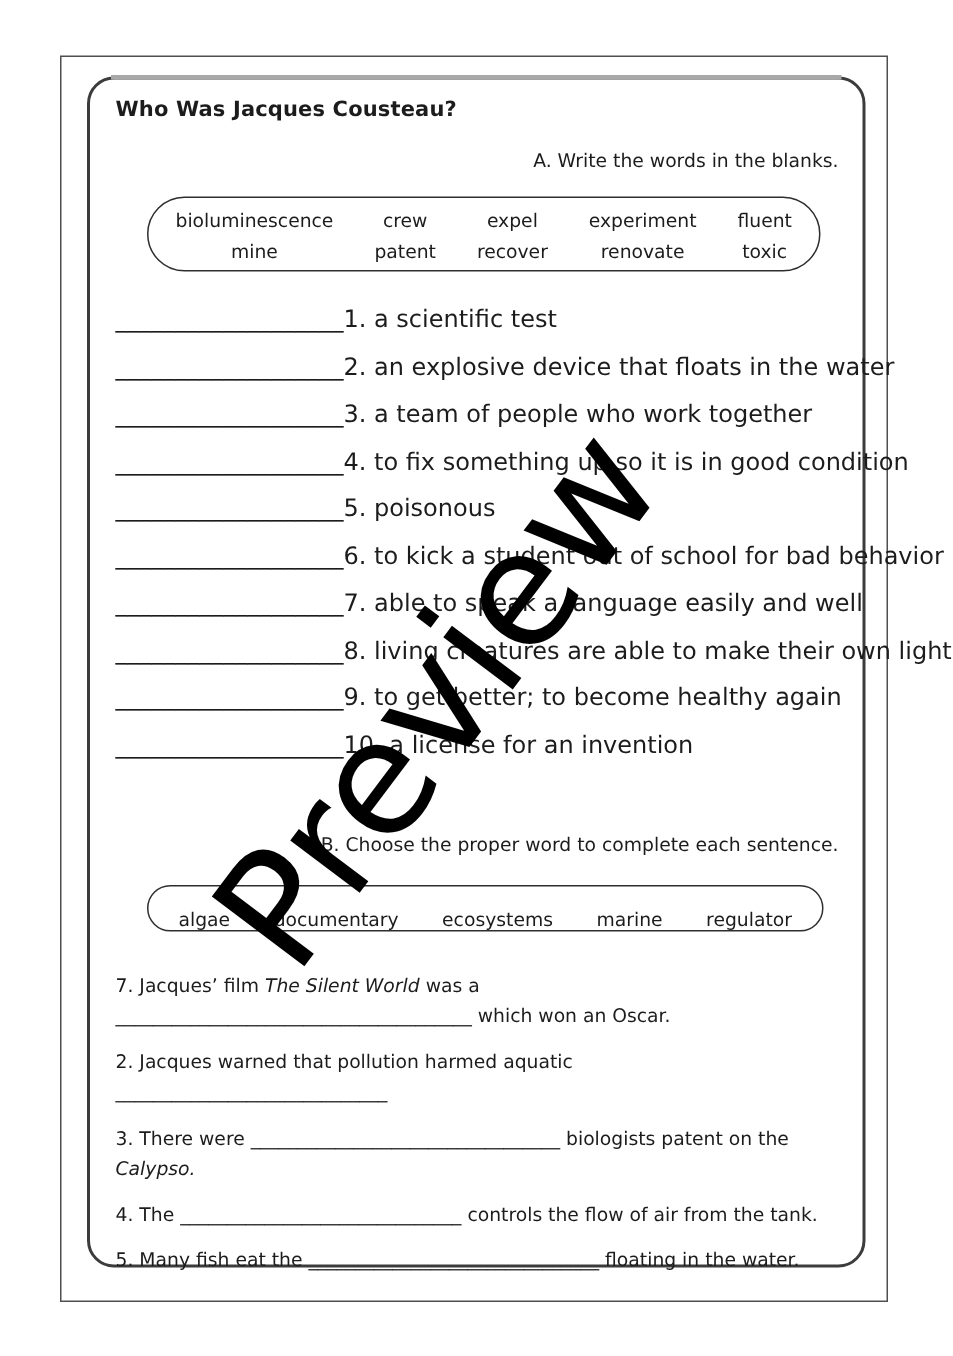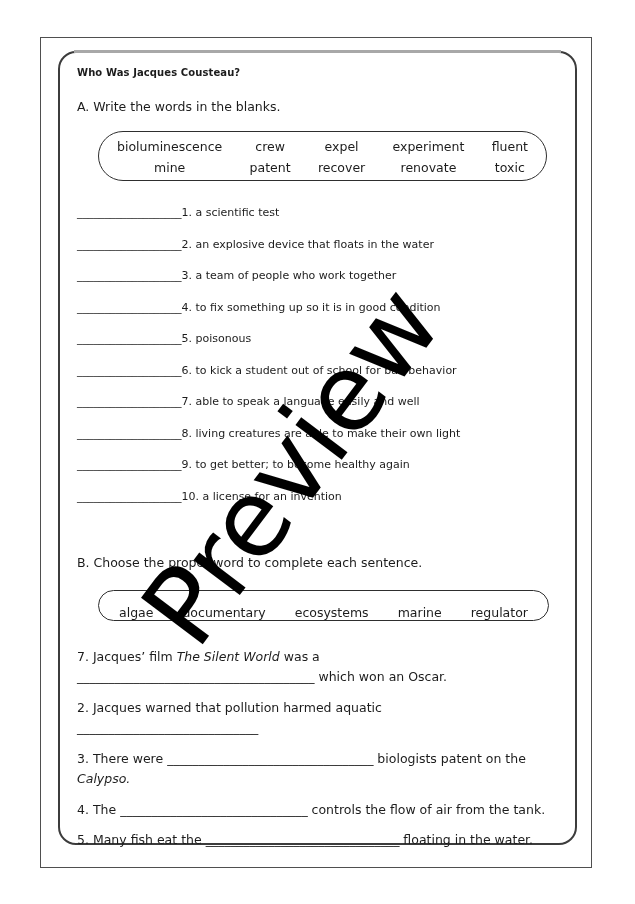--- a/index.html
+++ b/index.html
@@ -25,42 +25,42 @@
     border-radius: 18px;
     padding: 10px 16px 0 17px;
   }
   
   .box::before {
     content: ""; position: absolute; left: 14px; right: 14px; top: -3px;
     height: 3px; background: #a8a8a8;
   }
   .title-row {
     display: flex; justify-content: space-between;
-    font-weight: bold; font-size: 10px; line-height: 20px;
+    font-weight: bold; font-size: 14px; line-height: 20px;
     letter-spacing: 0.1px;
     gap: 44px;
   }
-  .instruction { font-size: 12.5px; line-height: 19px; margin-top: 14px; }
+  .instruction { font-size: 12.5px; line-height: 19px; margin-top: 14px; text-align: right; }
   .instruction.b { margin-top: 47px; }
   .pill {
     border: 1.5px solid #2e2e2e;
     margin-left: 21px;
     display: flex; justify-content: space-between;
     font-size: 12.5px;
   }
   .pill-a {
     margin-top: 15px; width: 449px; height: 50px;
     border-radius: 26px; padding: 4px 18px 0;
   }
   .wb-col { text-align: center; line-height: 21px; }
   .pill-b {
     margin-top: 18px; width: 451px; height: 31px;
     border-radius: 16px; padding: 0 20px; align-items: flex-end;
   }
-  .items { margin-top: 22px; font-size: 11px; }
+  .items { margin-top: 22px; font-size: 16px; }
   .item { line-height: 19px; margin-bottom: 12.5px; white-space: nowrap; }
   .sentences { margin-top: 26px; font-size: 12.5px; }
   .sentence { line-height: 20.5px; margin-bottom: 10px; }
   .it { font-style: italic; }
   .blank { letter-spacing: 0; }
   .watermark {
     position: absolute; left: 292px; top: 466px;
     transform: translate(-50%, -50%) rotate(-53deg);
     font-size: 106px; line-height: 1;
     color: #000000; white-space: nowrap;

